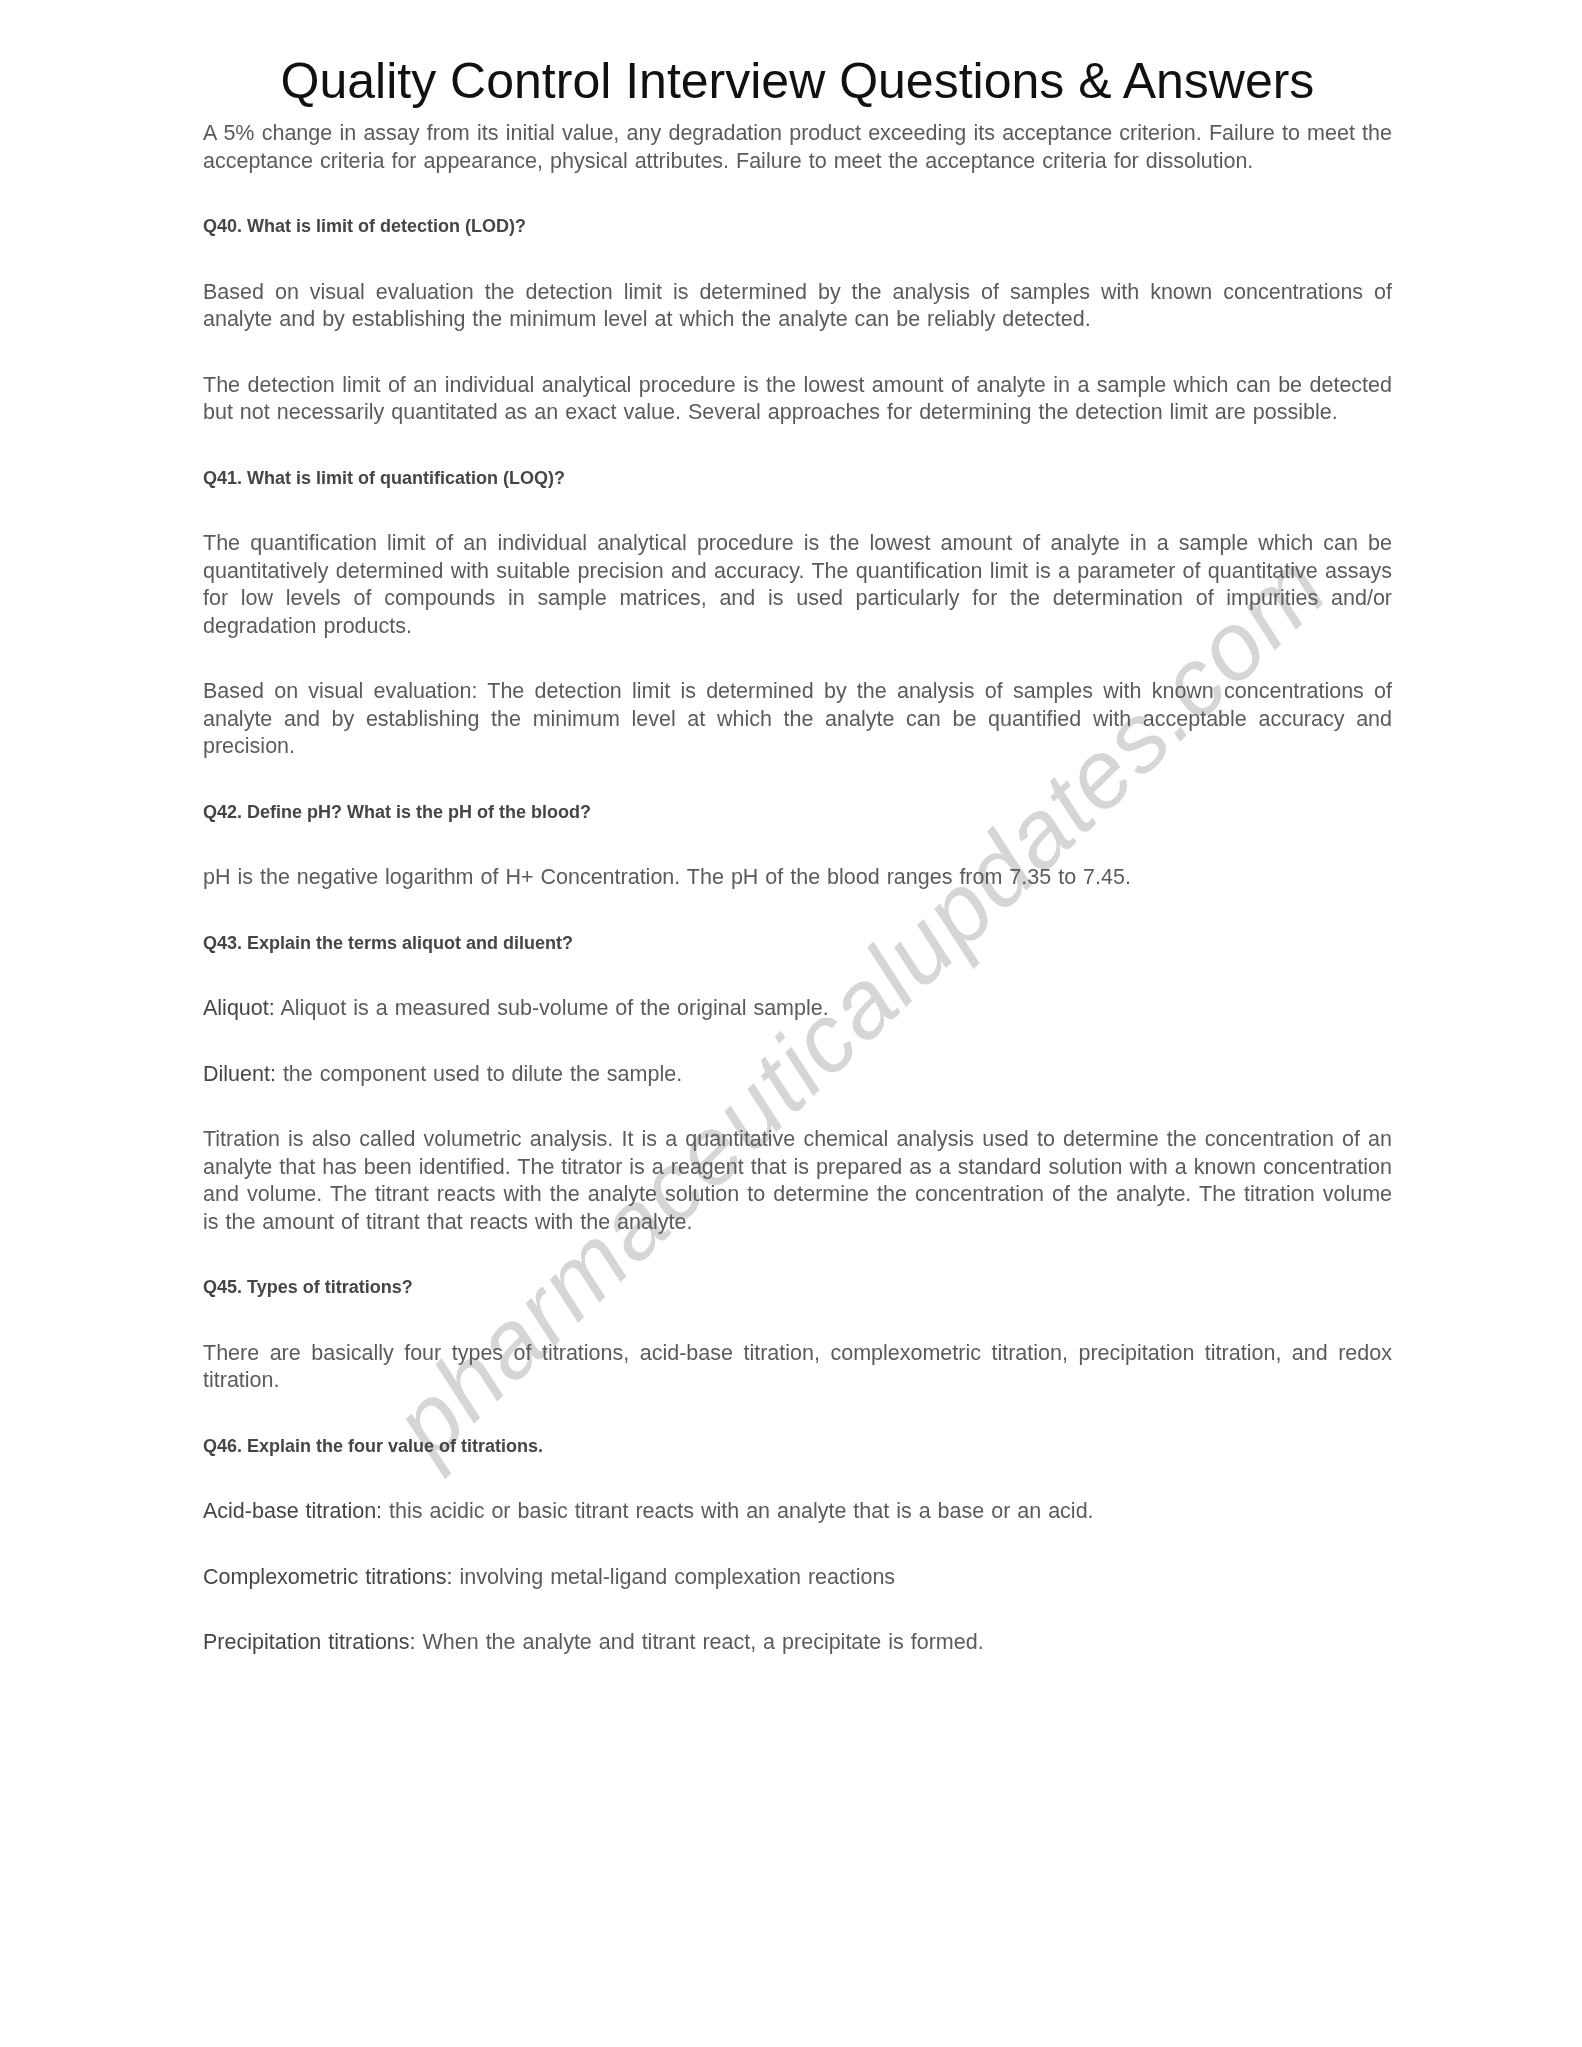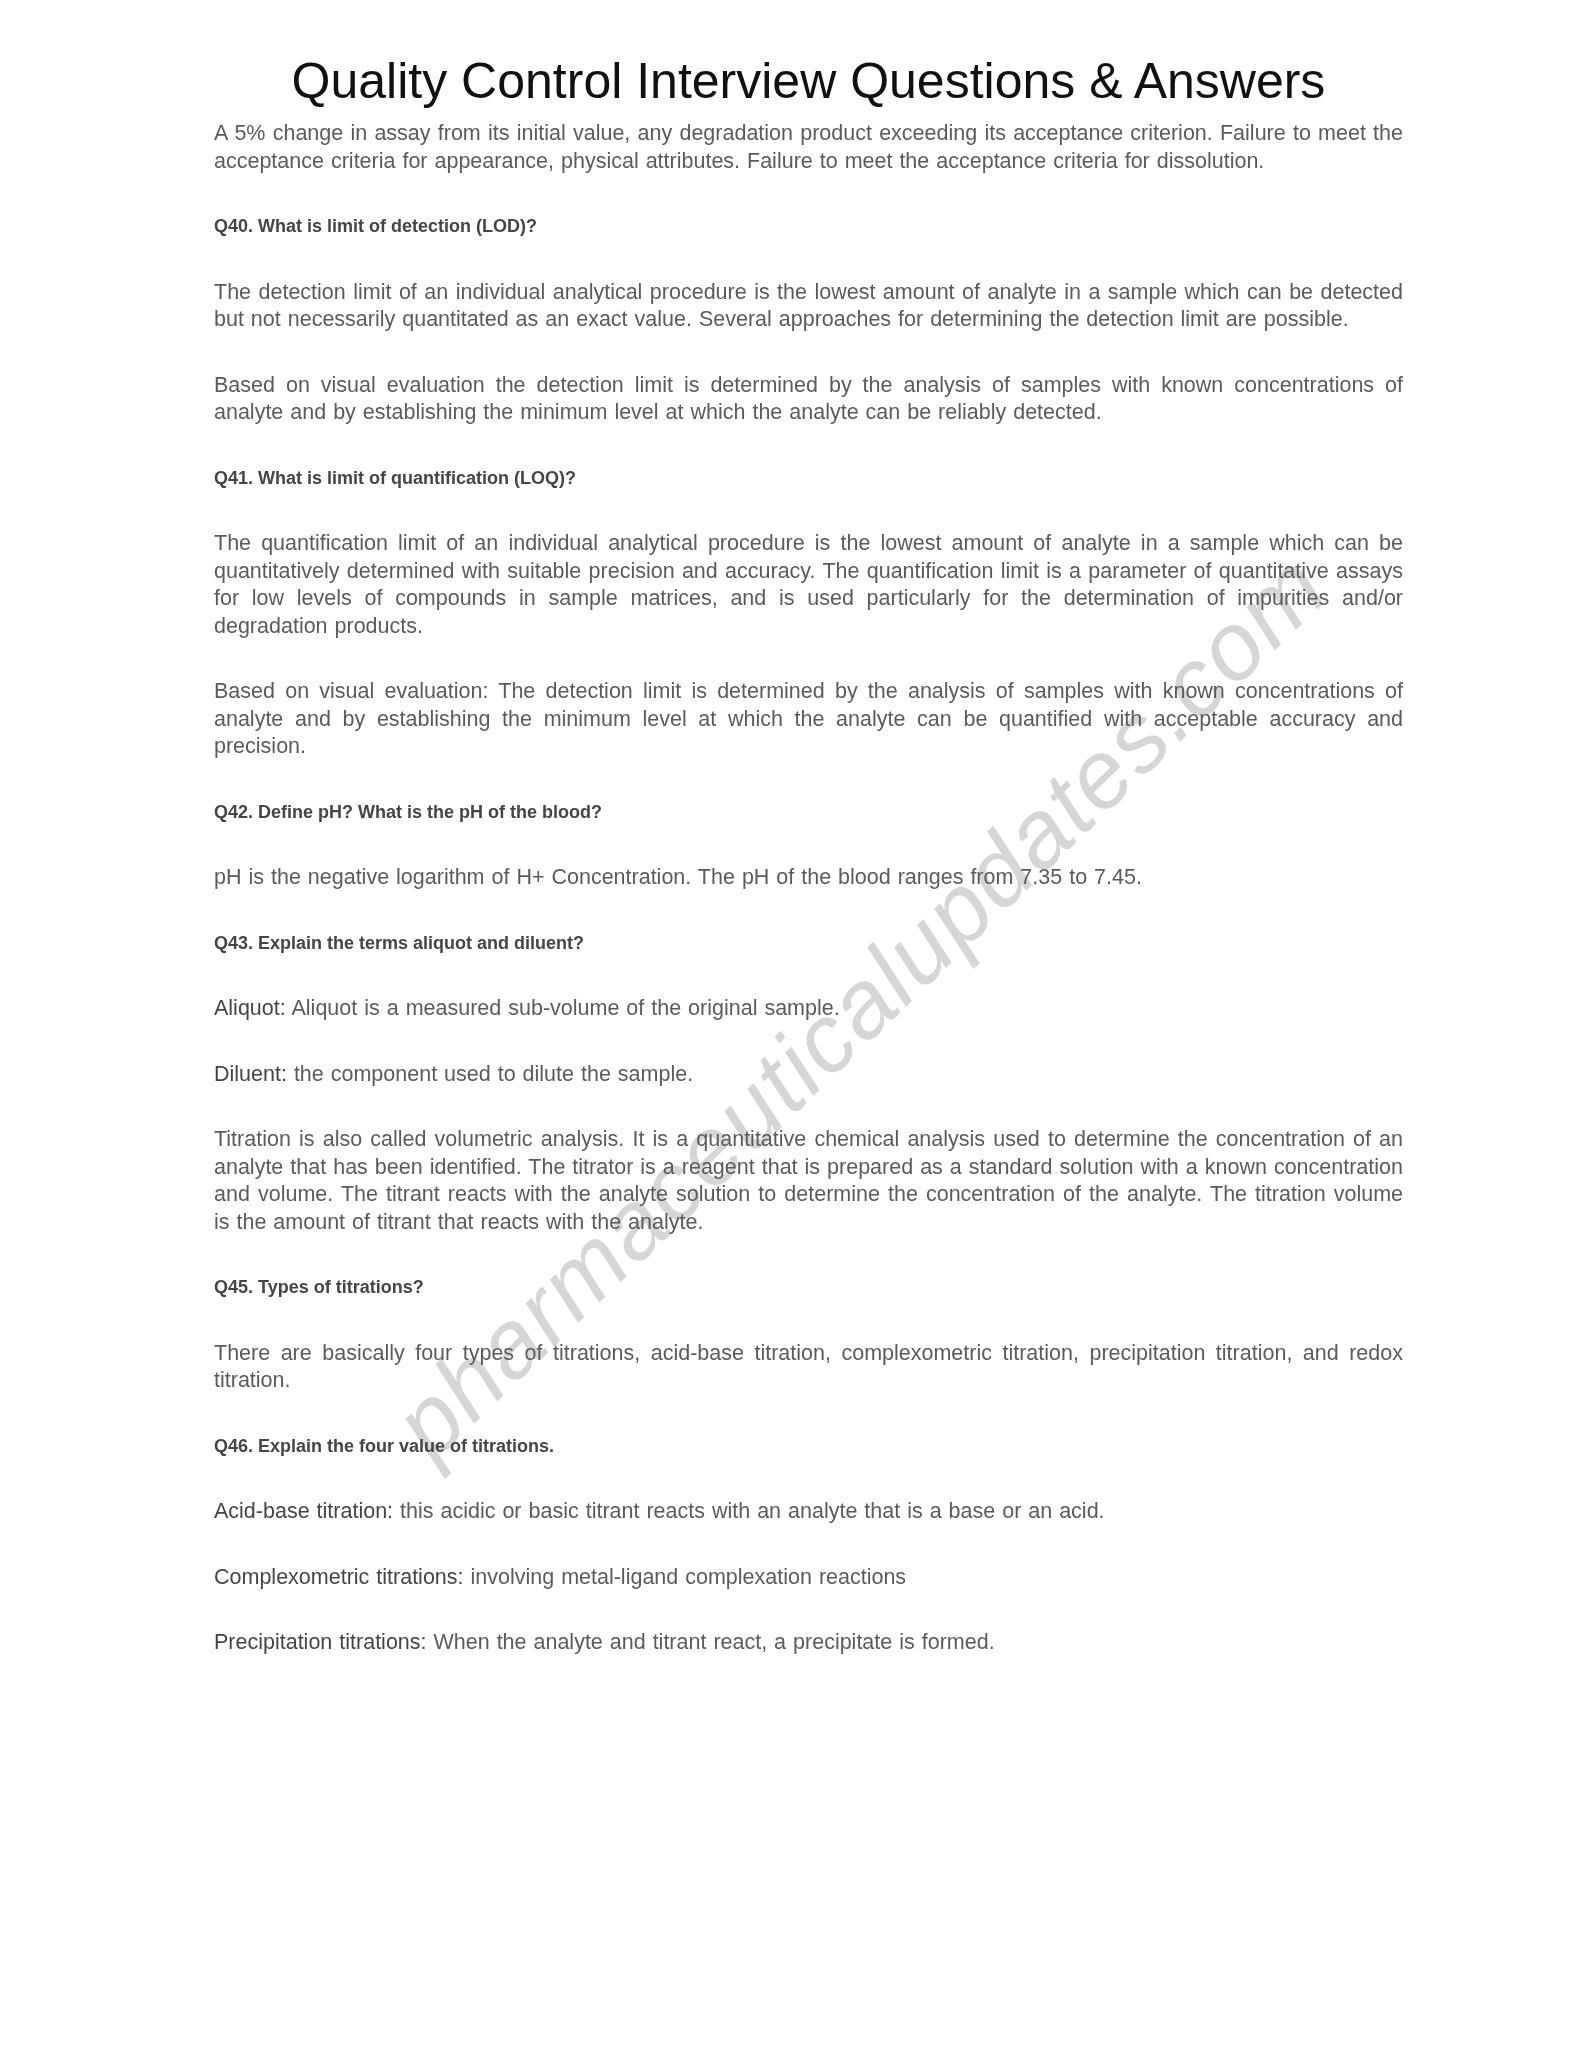--- a/index.html
+++ b/index.html
@@ -34,21 +34,21 @@
     letter-spacing: 2px;
     color: var(--watermark-color, #d6d6d6);
     transform: rotate(-44deg);
     transform-origin: 50% 50%;
     white-space: nowrap;
     user-select: none;
     z-index: 0;
   }
   .content {
     position: absolute;
-    left: 214px;
+    left: 203px;
     top: 0;
     width: 1189px;
     z-index: 1;
   }
   .title {
     margin: 0 0 10px 0;
     padding-top: 52px;
     font-size: 50px;
     line-height: 58px;
     font-weight: 400;
@@ -80,22 +80,22 @@
 </head>
 <body>
 
 <div class="page">
   <div class="watermark">pharmaceuticalupdates.com</div>
   <div class="content">
     <h1 class="title">Quality Control Interview Questions &amp; Answers</h1>
     <div id="blocks">
         <p class="para">A 5% change in assay from its initial value, any degradation product exceeding its acceptance criterion. Failure to meet the acceptance criteria for appearance, physical attributes. Failure to meet the acceptance criteria for dissolution.</p>
         <h2 class="heading">Q40. What is limit of detection (LOD)?</h2>
+        <p class="para">Based on visual evaluation the detection limit is determined by the analysis of samples with known concentrations of analyte and by establishing the minimum level at which the analyte can be reliably detected.</p>
         <p class="para">The detection limit of an individual analytical procedure is the lowest amount of analyte in a sample which can be detected but not necessarily quantitated as an exact value. Several approaches for determining the detection limit are possible.</p>
-        <p class="para">Based on visual evaluation the detection limit is determined by the analysis of samples with known concentrations of analyte and by establishing the minimum level at which the analyte can be reliably detected.</p>
         <h2 class="heading">Q41. What is limit of quantification (LOQ)?</h2>
         <p class="para">The quantification limit of an individual analytical procedure is the lowest amount of analyte in a sample which can be quantitatively determined with suitable precision and accuracy. The quantification limit is a parameter of quantitative assays for low levels of compounds in sample matrices, and is used particularly for the determination of impurities and/or degradation products.</p>
         <p class="para">Based on visual evaluation: The detection limit is determined by the analysis of samples with known concentrations of analyte and by establishing the minimum level at which the analyte can be quantified with acceptable accuracy and precision.</p>
         <h2 class="heading">Q42. Define pH? What is the pH of the blood?</h2>
         <p class="para">pH is the negative logarithm of H+ Concentration. The pH of the blood ranges from 7.35 to 7.45.</p>
         <h2 class="heading">Q43. Explain the terms aliquot and diluent?</h2>
         <p class="para"><span class="lead">Aliquot:</span> Aliquot is a measured sub-volume of the original sample.</p>
         <p class="para"><span class="lead">Diluent:</span> the component used to dilute the sample.</p>
         <p class="para">Titration is also called volumetric analysis. It is a quantitative chemical analysis used to determine the concentration of an analyte that has been identified. The titrator is a reagent that is prepared as a standard solution with a known concentration and volume. The titrant reacts with the analyte solution to determine the concentration of the analyte. The titration volume is the amount of titrant that reacts with the analyte.</p>
         <h2 class="heading">Q45. Types of titrations?</h2>

